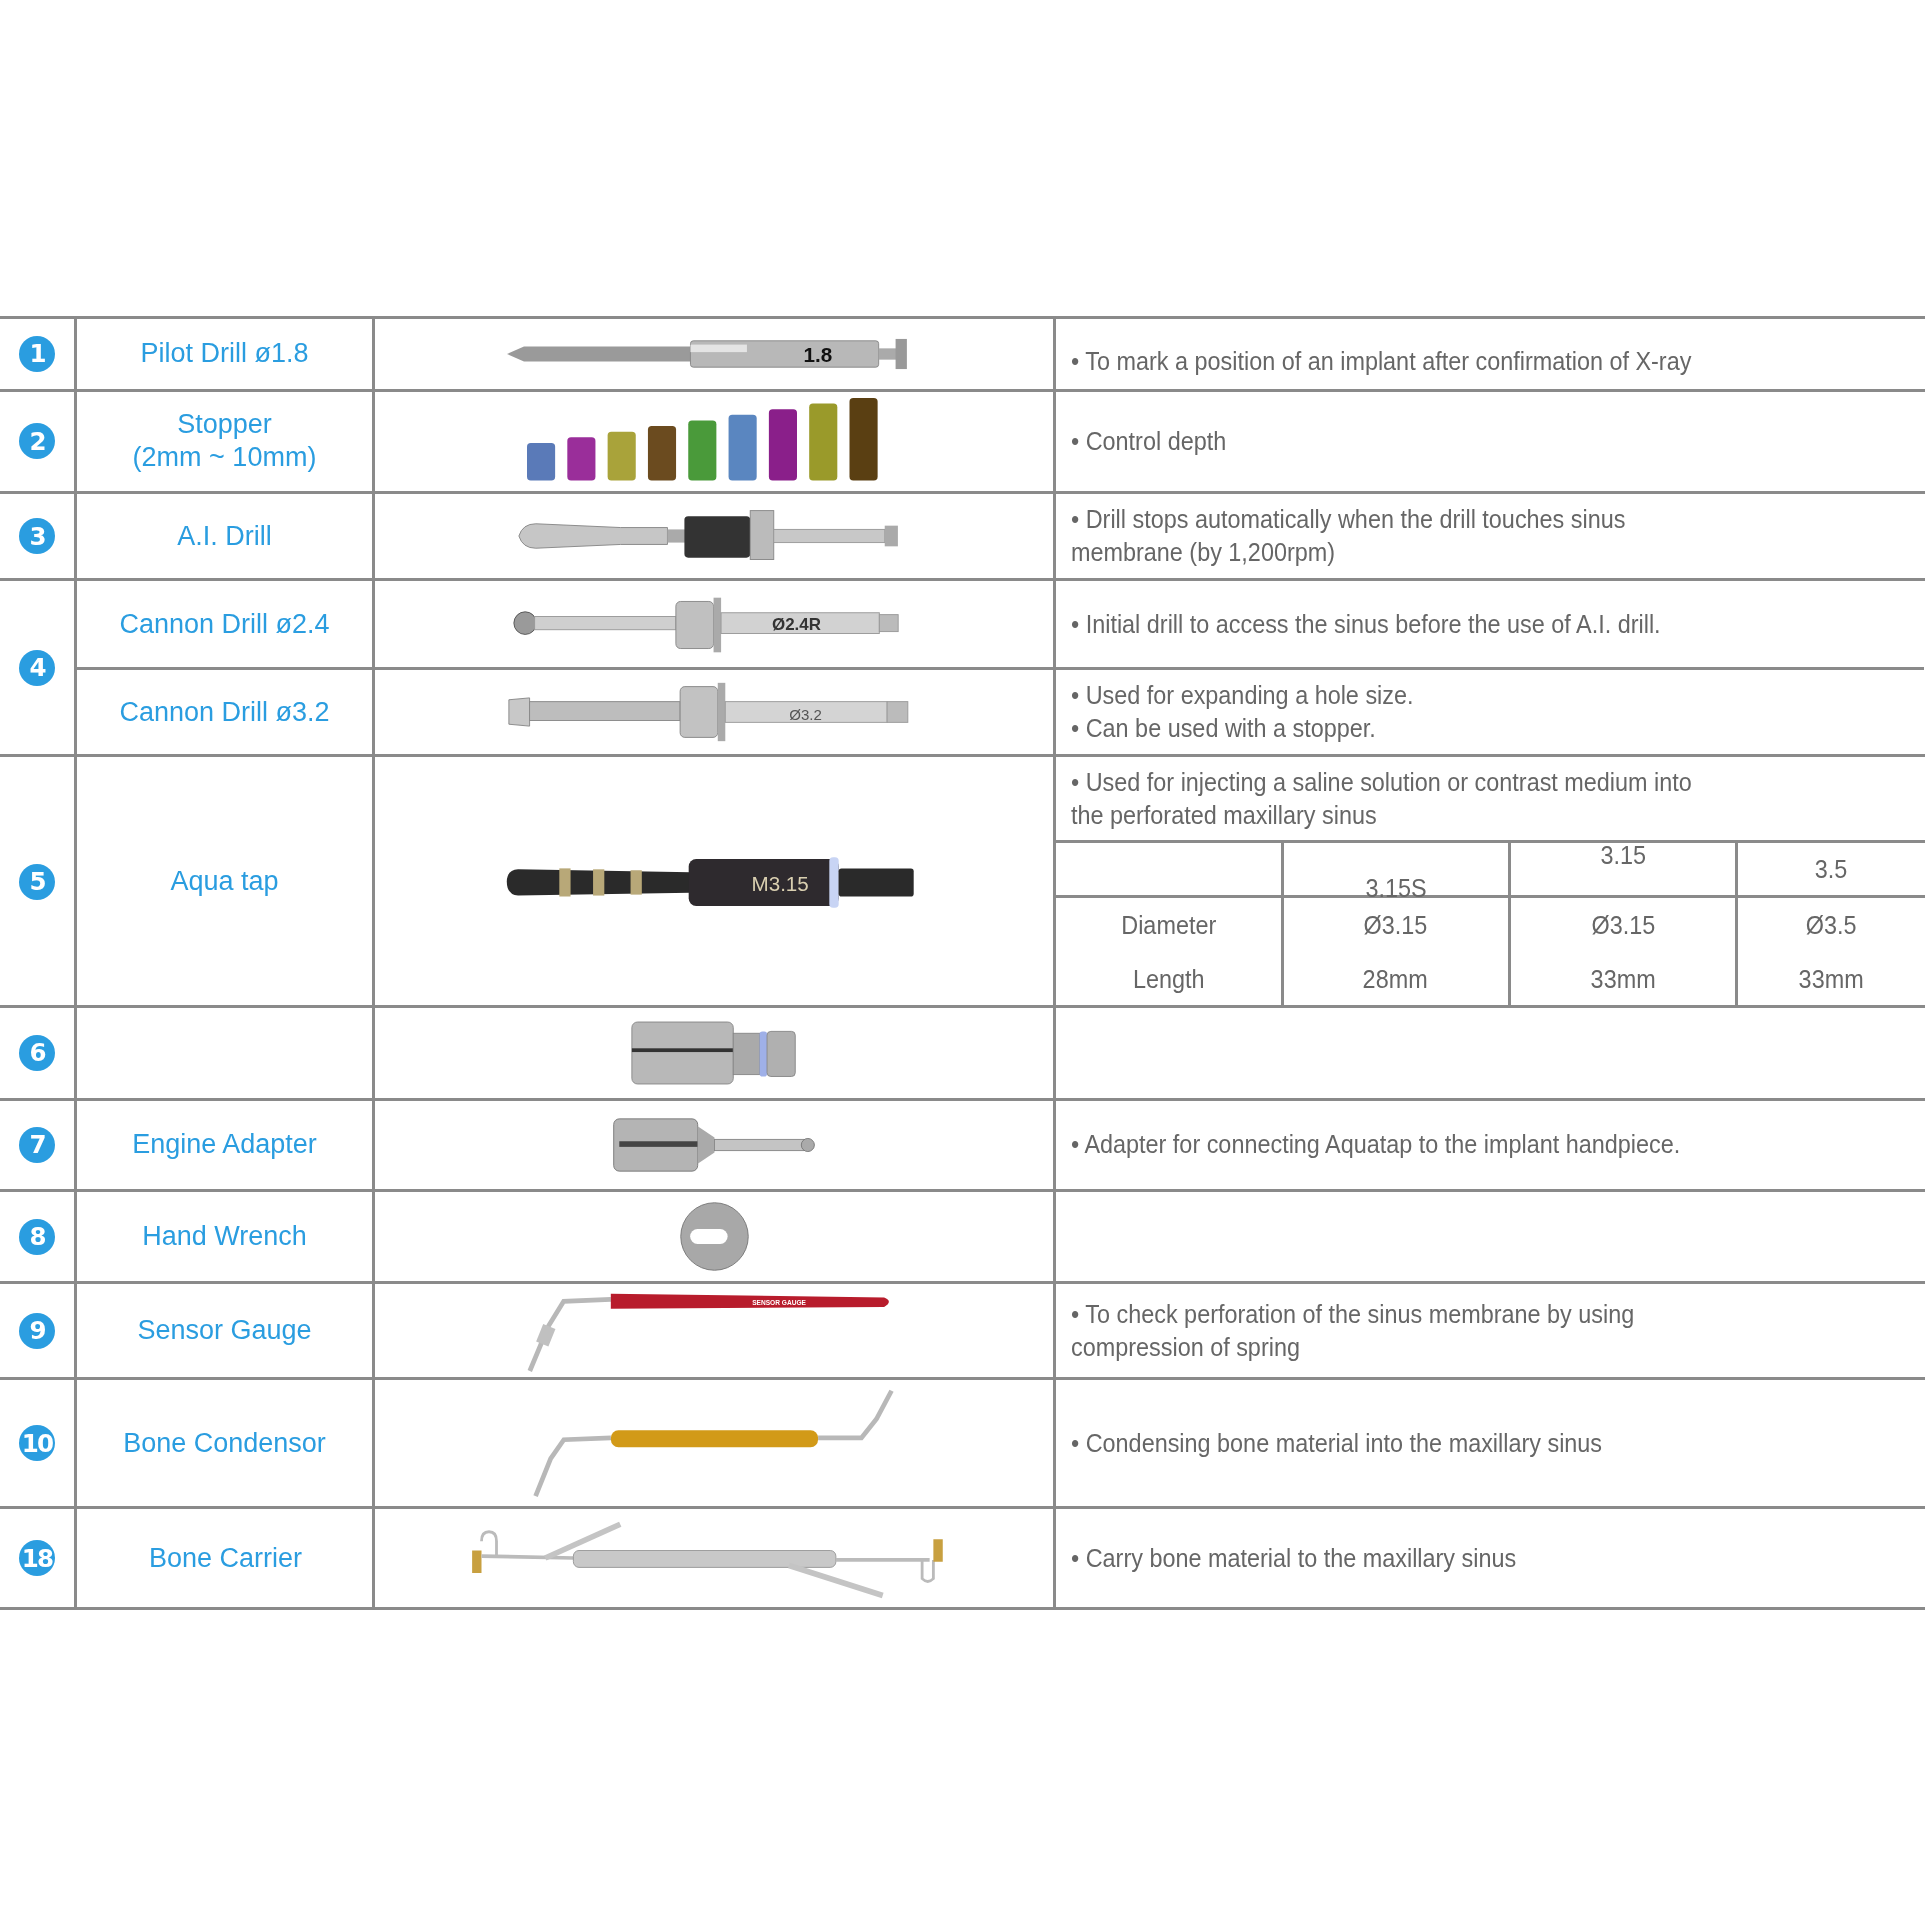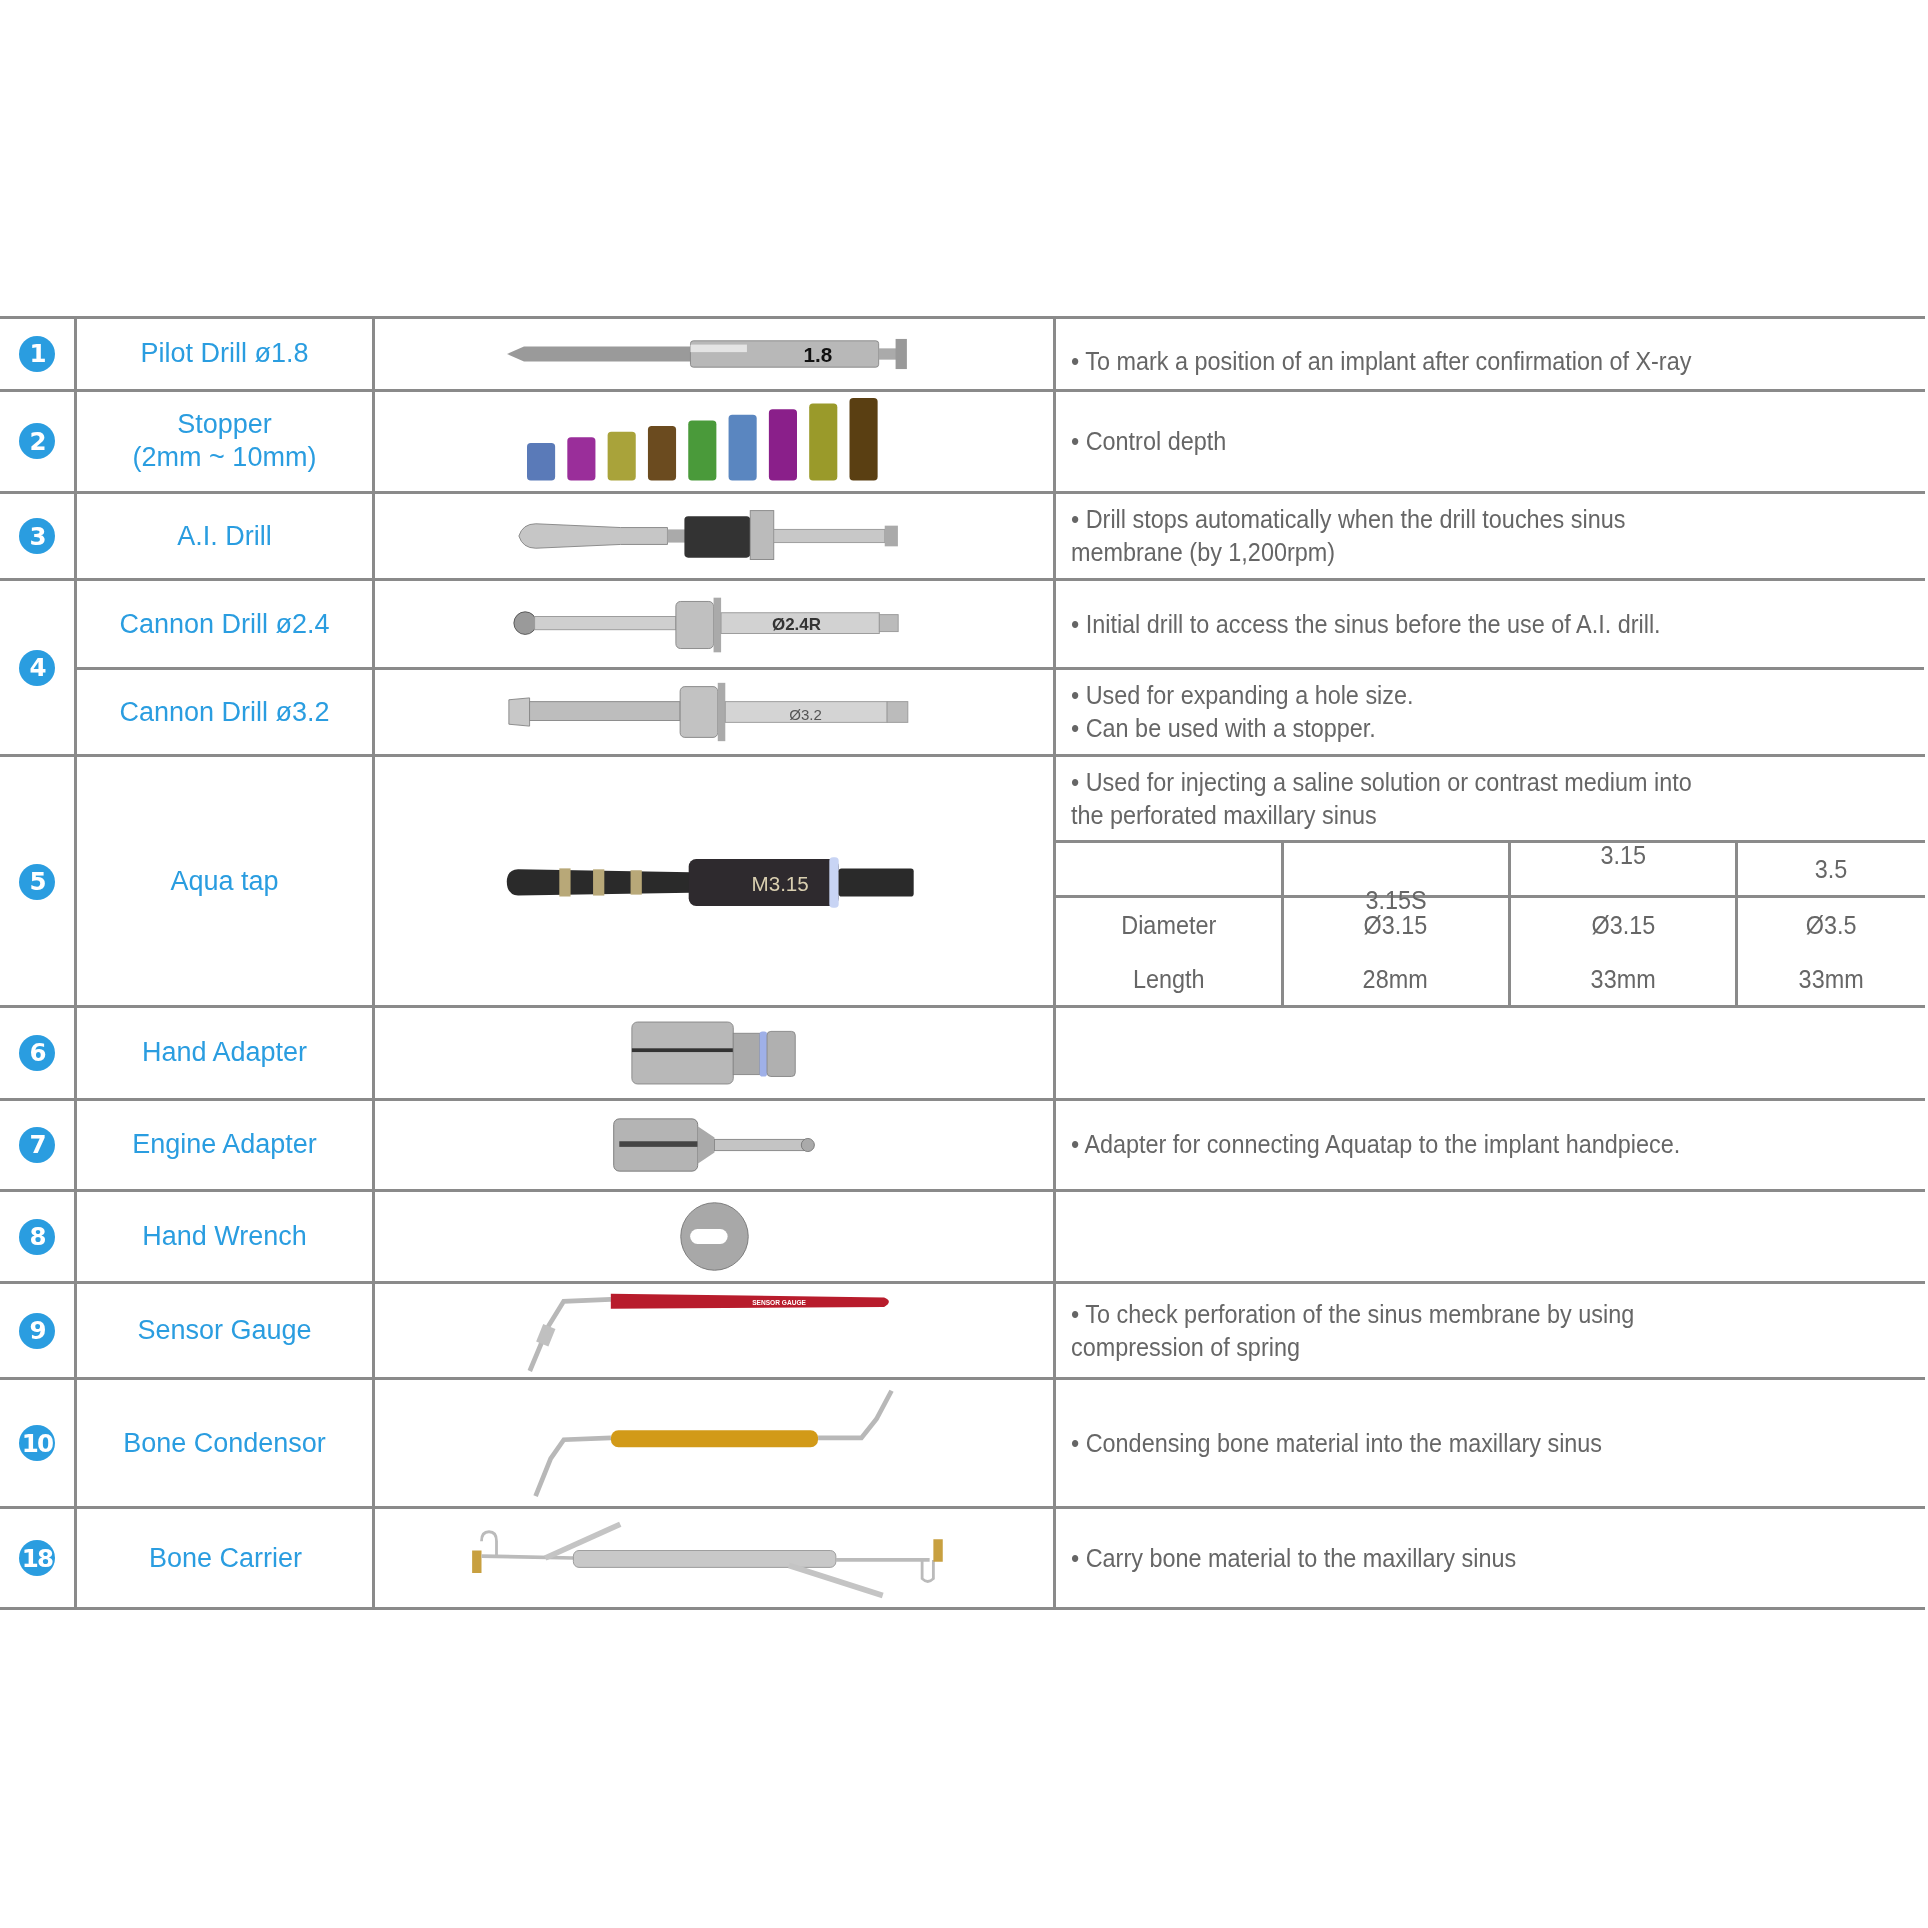--- a/index.html
+++ b/index.html
@@ -169,21 +169,21 @@
     </svg>
   </div>
   <div class="cell desc" style="left:1056px;top:441px;width:869px;height:84px">
       <div class="line">• Used for injecting a saline solution or contrast medium into</div>
       <div class="line">  the perforated maxillary sinus</div>
     </div>
 
   <div class="cell sub" style="left:1056px;top:527px;width:225px;height:52px">
       <span></span>
     </div>
-  <div class="cell sub" style="left:1283px;top:558px;width:225px;height:52px">
+  <div class="cell sub" style="left:1283px;top:546px;width:225px;height:52px">
       <span>3.15S</span>
     </div>
   <div class="cell sub" style="left:1511px;top:513px;width:224px;height:52px">
       <span>3.15</span>
     </div>
   <div class="cell sub" style="left:1738px;top:527px;width:186px;height:52px">
       <span>3.5</span>
     </div>
 
   <div class="cell sub" style="left:1056px;top:582px;width:225px;height:54px">
@@ -207,23 +207,20 @@
     </div>
   <div class="cell sub" style="left:1511px;top:636px;width:224px;height:54px">
       <span>33mm</span>
     </div>
   <div class="cell sub" style="left:1738px;top:636px;width:186px;height:54px">
       <span>33mm</span>
     </div>
 
   <div class="cell num" style="left:0;top:692px;width:74px;height:89px">
       <div class="badge">6</div>
-    </div>
-  <div class="cell name" style="left:77px;top:692px;width:295px;height:89px">
-      <div>Hand Adapter</div>
     </div>
   <div class="cell img" style="left:375px;top:692px;width:678px;height:89px">
     <svg width="169" height="66" viewBox="0 0 180 70">
       <rect x="2" y="2" width="108" height="66" rx="6" fill="#b8b8b8" stroke="#888"></rect>
       <rect x="2" y="30" width="108" height="4" fill="#333"></rect>
       <rect x="110" y="14" width="28" height="44" fill="#aaa" stroke="#888"></rect>
       <rect x="138" y="12" width="8" height="48" rx="3" fill="#9fb0e8"></rect>
       <rect x="146" y="12" width="30" height="48" rx="4" fill="#b0b0b0" stroke="#888"></rect>
     </svg>
   </div>

